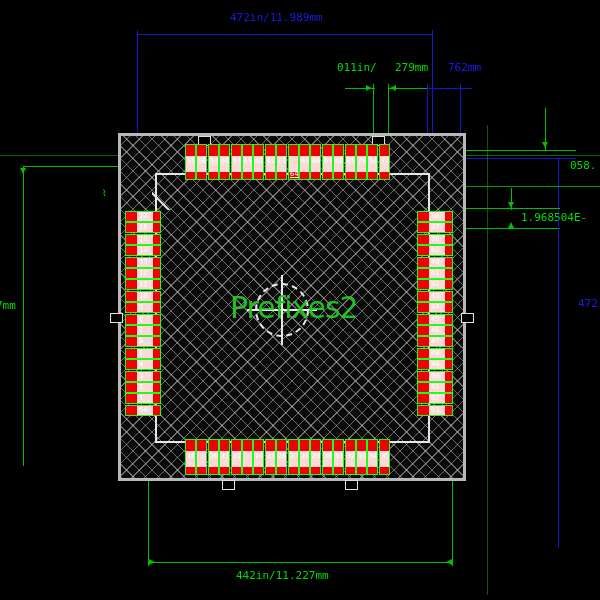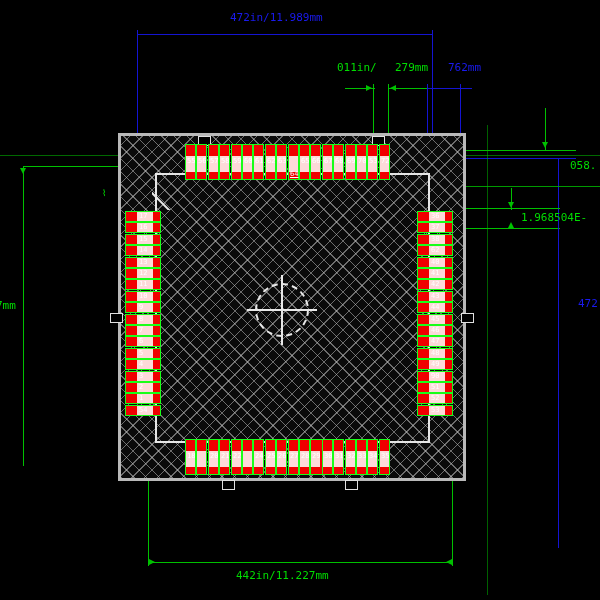--- a/index.html
+++ b/index.html
@@ -274,21 +274,21 @@
         <span class="pad-num" style="left: 1px; top: 13px;">26</span>
       </div>
       <div class="pad vpad" style="left: 289px; top: 440px;">
         <div class="padmask" style="left: 0px; top: 11px; width: 9px; height: 16px;"></div>
         <span class="pad-num" style="left: 1px; top: 13px;">27</span>
       </div>
       <div class="pad vpad" style="left: 300px; top: 440px;">
         <div class="padmask" style="left: 0px; top: 11px; width: 9px; height: 16px;"></div>
         <span class="pad-num" style="left: 1px; top: 13px;">28</span>
       </div>
-      <div class="pad vpad" style="left: 311px; top: 440px; padding-left: 12px;">
+      <div class="pad vpad" style="left: 311px; top: 440px;">
         <div class="padmask" style="left: 0px; top: 11px; width: 9px; height: 16px;"></div>
         <span class="pad-num" style="left: 1px; top: 13px;">29</span>
       </div>
       <div class="pad vpad" style="left: 323px; top: 440px;">
         <div class="padmask" style="left: 0px; top: 11px; width: 9px; height: 16px;"></div>
         <span class="pad-num" style="left: 1px; top: 13px;">30</span>
       </div>
       <div class="pad vpad" style="left: 334px; top: 440px;">
         <div class="padmask" style="left: 0px; top: 11px; width: 9px; height: 16px;"></div>
         <span class="pad-num" style="left: 1px; top: 13px;">31</span>
@@ -457,14 +457,15 @@
         <div class="padmask" style="left: 11px; top: 0px; width: 16px; height: 9px;"></div>
         <span class="pad-num" style="left: 13px; top: 1px;">53</span>
       </div>
     </div>
 
   <div id="target">
     <div class="circ"></div>
     <div class="ch"></div>
     <div class="cv"></div>
   </div>
+  <div id="logo">Prefixes2</div>
 
 </div>
 
 </body></html>

